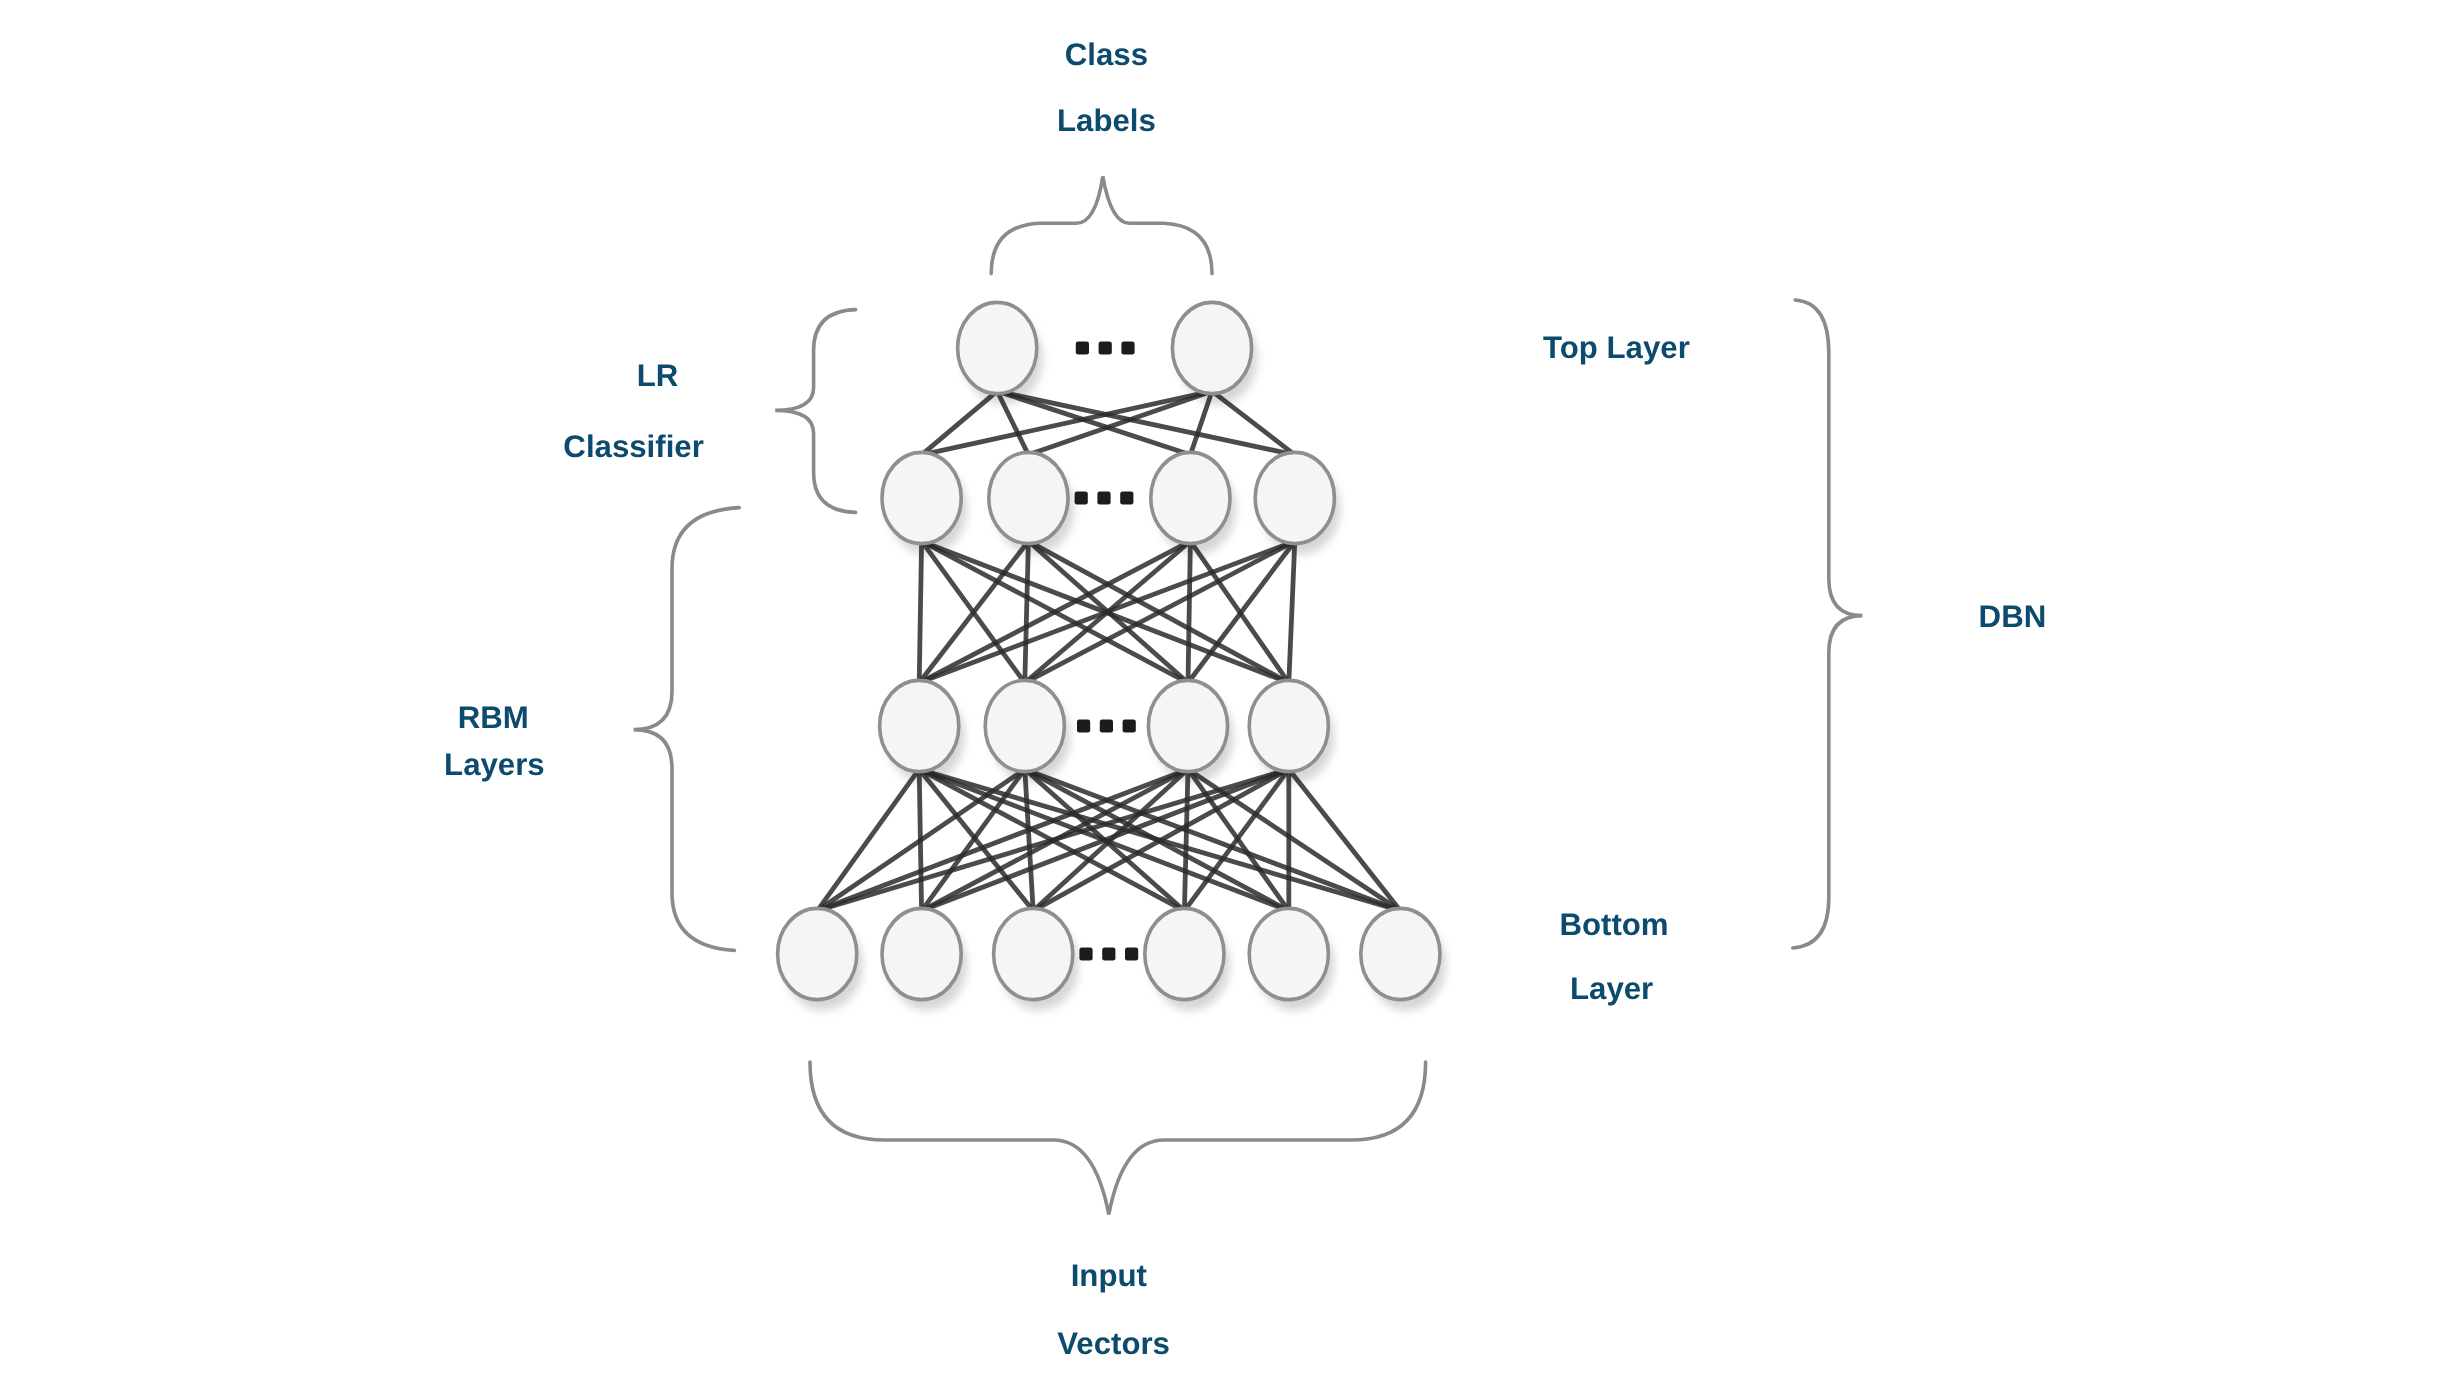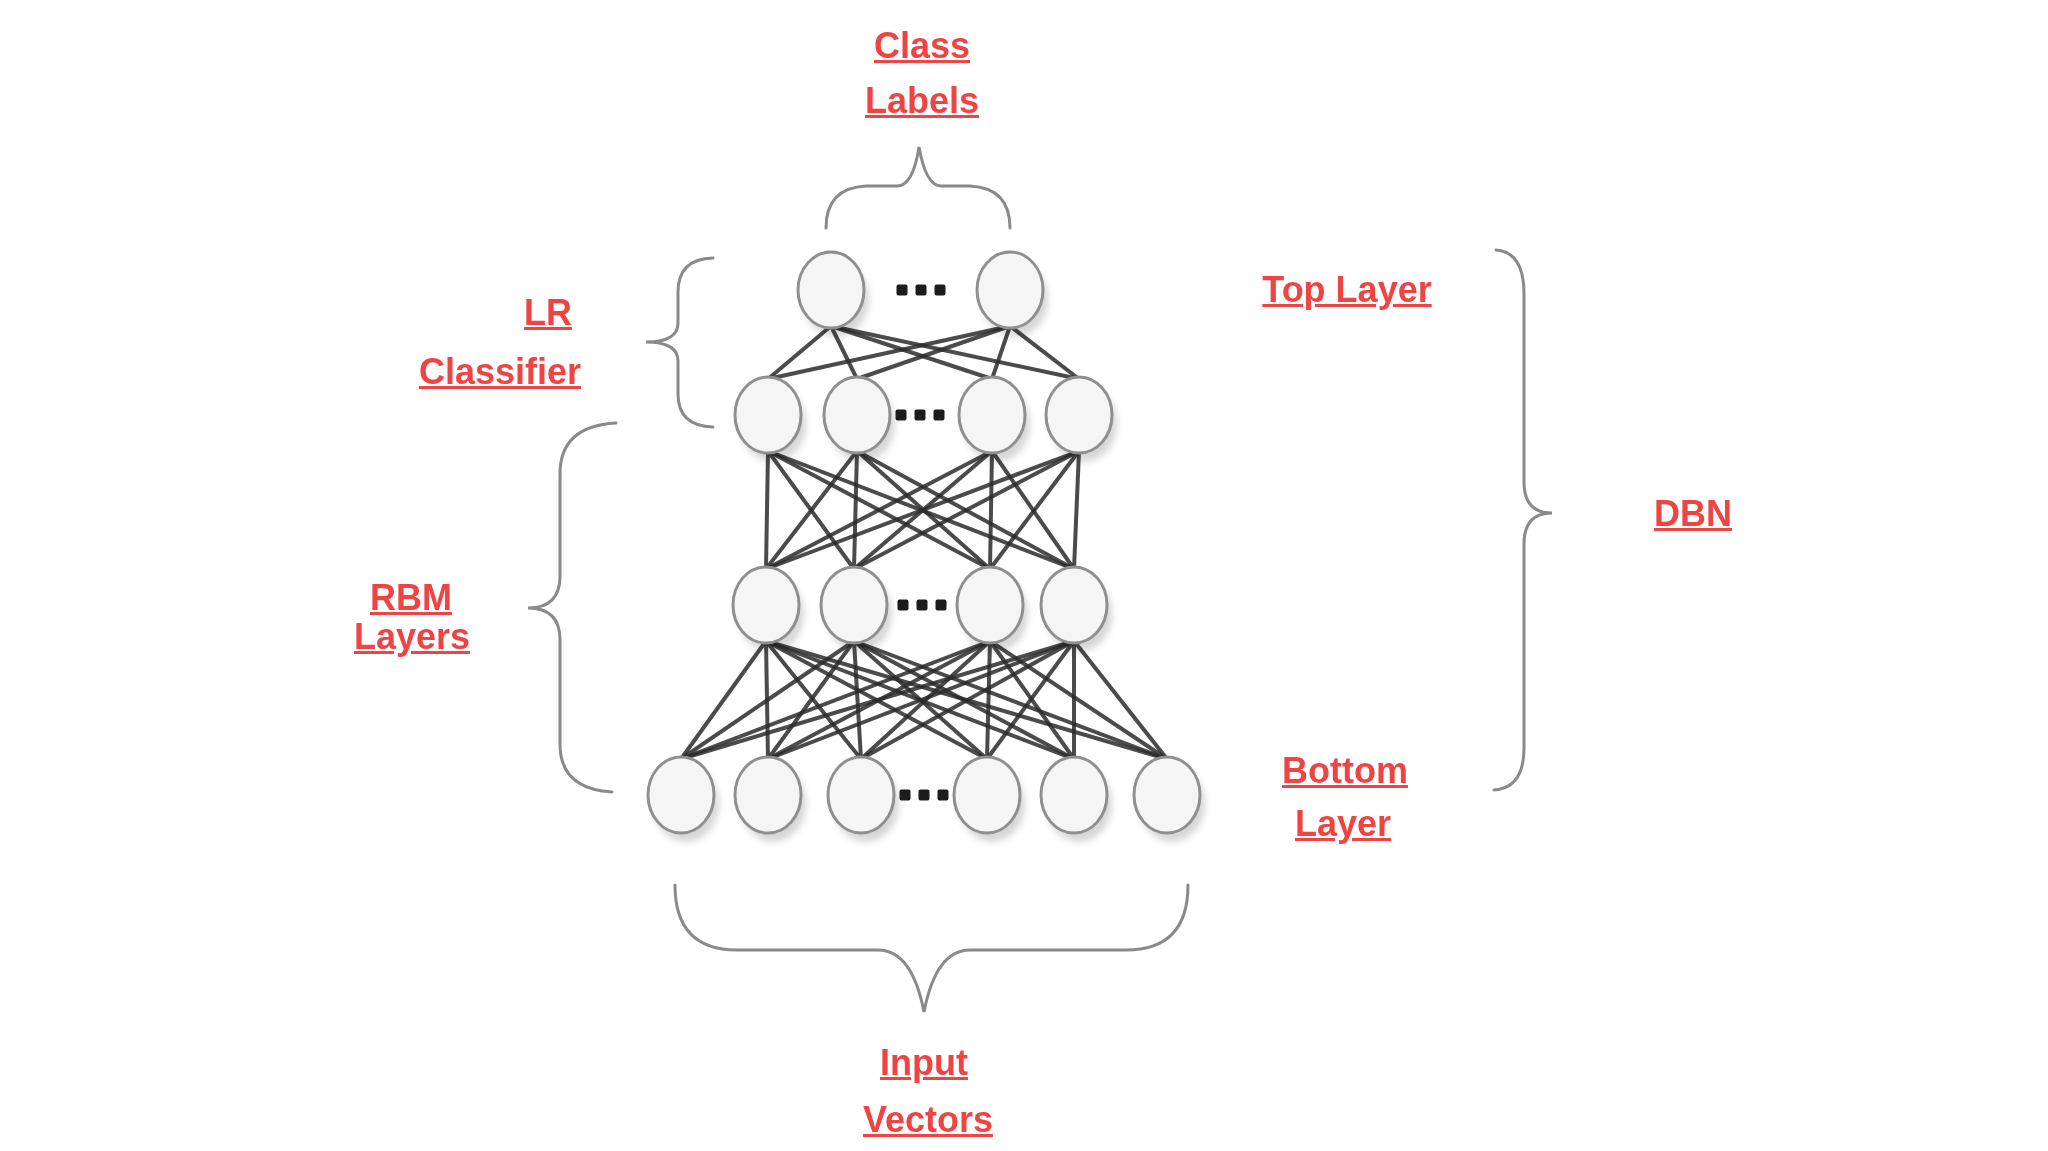--- a/index.html
+++ b/index.html
@@ -3,21 +3,21 @@
 <meta charset="utf-8">
 <style>
   html,body{margin:0;padding:0;background:#ffffff;}
   .stage{
     position:relative;width:2048px;height:1151px;background:#ffffff;overflow:hidden;
     font-family:"Liberation Sans",sans-serif;
   }
   .stage svg{position:absolute;left:0;top:0;}
   .lbl{
     position:absolute;transform:translate(-50%,-50%);
-    font-size:36px;font-weight:700;color:#ef4444;white-space:nowrap;text-decoration:underline;
+    font-size:26px;font-weight:700;color:#0c4a6e;white-space:nowrap;
   }
 </style>
 </head>
 <body>
 
 <div class="stage">
 
   <svg viewBox="0 0 2048 1151" width="2048" height="1151">
     <defs>
       <filter id="soft" x="-60%" y="-60%" width="220%" height="220%">
@@ -132,28 +132,28 @@
         <rect x="899.5" y="789.5" width="11" height="11" rx="2"></rect>
         <rect x="918.5" y="789.5" width="11" height="11" rx="2"></rect>
         <rect x="937.5" y="789.5" width="11" height="11" rx="2"></rect>
       </g>
   </svg>
 
   <div class="lbl" style="left:922px;top:46px;">Class</div>
   <div class="lbl" style="left:922px;top:101px;">Labels</div>
 
   <div class="lbl" style="left:548px;top:313px;">LR</div>
-  <div class="lbl" style="left:500px;top:372px;">Classifier</div>
+  <div class="lbl" style="left:528px;top:372px;">Classifier</div>
 
   <div class="lbl" style="left:411px;top:598px;">RBM</div>
   <div class="lbl" style="left:412px;top:637px;text-align:center;">Layers</div>
 
   <div class="lbl" style="left:1347px;top:290px;text-align:center;">Top Layer</div>
 
-  <div class="lbl" style="left:1677px;top:514px;margin-left:16px;">DBN</div>
+  <div class="lbl" style="left:1677px;top:514px;">DBN</div>
 
   <div class="lbl" style="left:1345px;top:771px;">Bottom</div>
   <div class="lbl" style="left:1343px;top:824px;">Layer</div>
 
   <div class="lbl" style="left:924px;top:1063px;">Input</div>
   <div class="lbl" style="left:928px;top:1120px;">Vectors</div>
 
 </div>
 
 </body></html>

